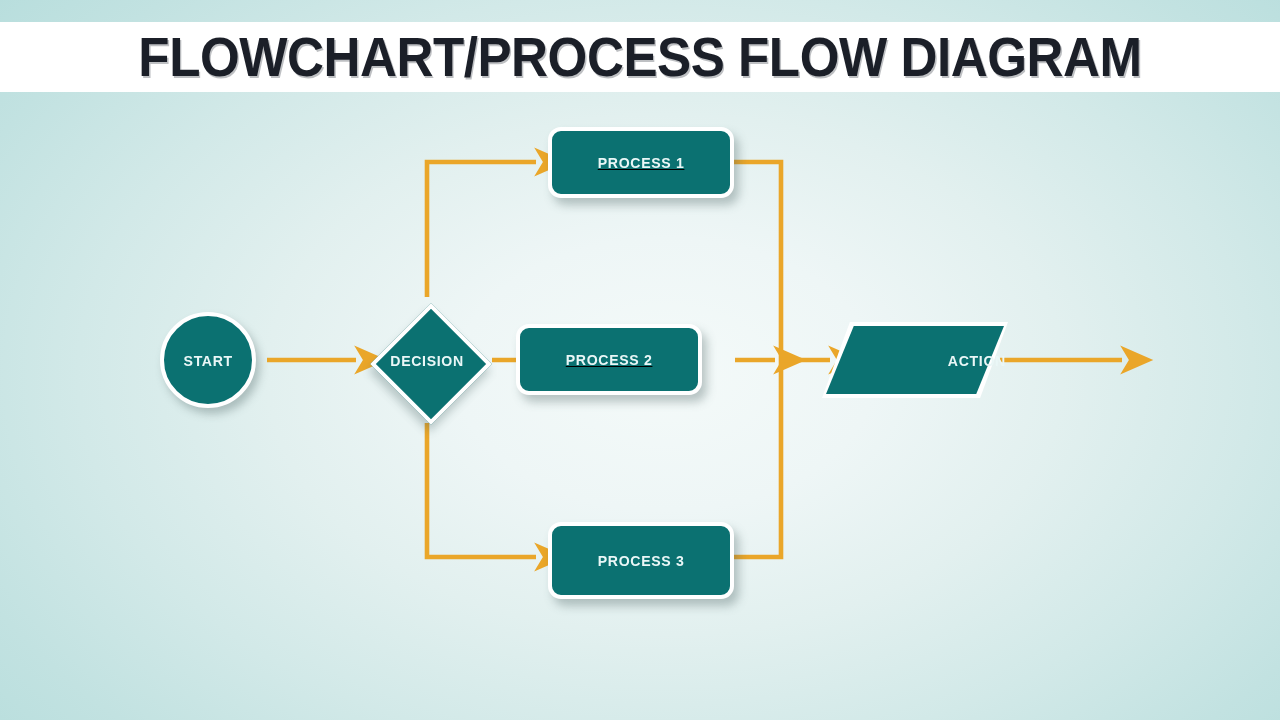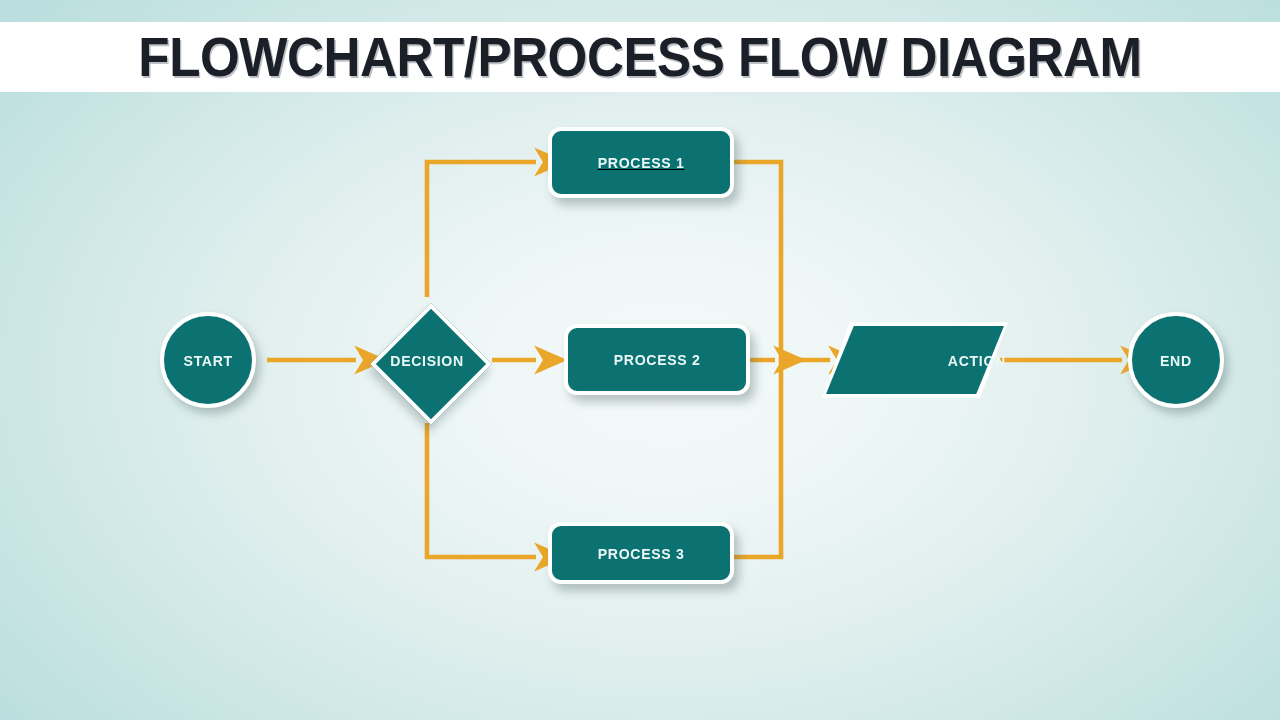--- a/index.html
+++ b/index.html
@@ -208,31 +208,28 @@
   </div>
 
   <div class="node shape-circle" style="left:160px; top:312px; width:96px; height:96px;">
     <span class="node-label">START</span>
   </div>
 
   <div class="node shape-rect" style="left:548px; top:127px; width:186px; height:71px;text-decoration:underline;">
     <span class="node-label">PROCESS 1</span>
   </div>
 
-  <div class="node shape-rect" style="left:564px; top:324px; width:186px; height:71px;">
+  <div class="node shape-rect" style="left:516px; top:324px; width:186px; height:71px;text-decoration:underline;">
     <span class="node-label">PROCESS 2</span>
   </div>
 
-  <div class="node shape-rect" style="left:548px; top:522px; width:186px; height:62px;align-items:center;">
+  <div class="node shape-rect" style="left:548px; top:522px; width:186px; height:77px;align-items:center;">
     <span class="node-label">PROCESS 3</span>
   </div>
 
   <div class="node shape-para" style="left:822px; top:322px; width:186px; height:76px;justify-content:flex-end;">
     <span class="para-edge"></span>
     <span class="para-fill"></span>
     <span class="node-label">ACTION</span>
   </div>
 
-  <div class="node shape-circle" style="left:1128px; top:312px; width:96px; height:96px;">
-    <span class="node-label">END</span>
-  </div>
 
 </div>
 
 </body></html>

